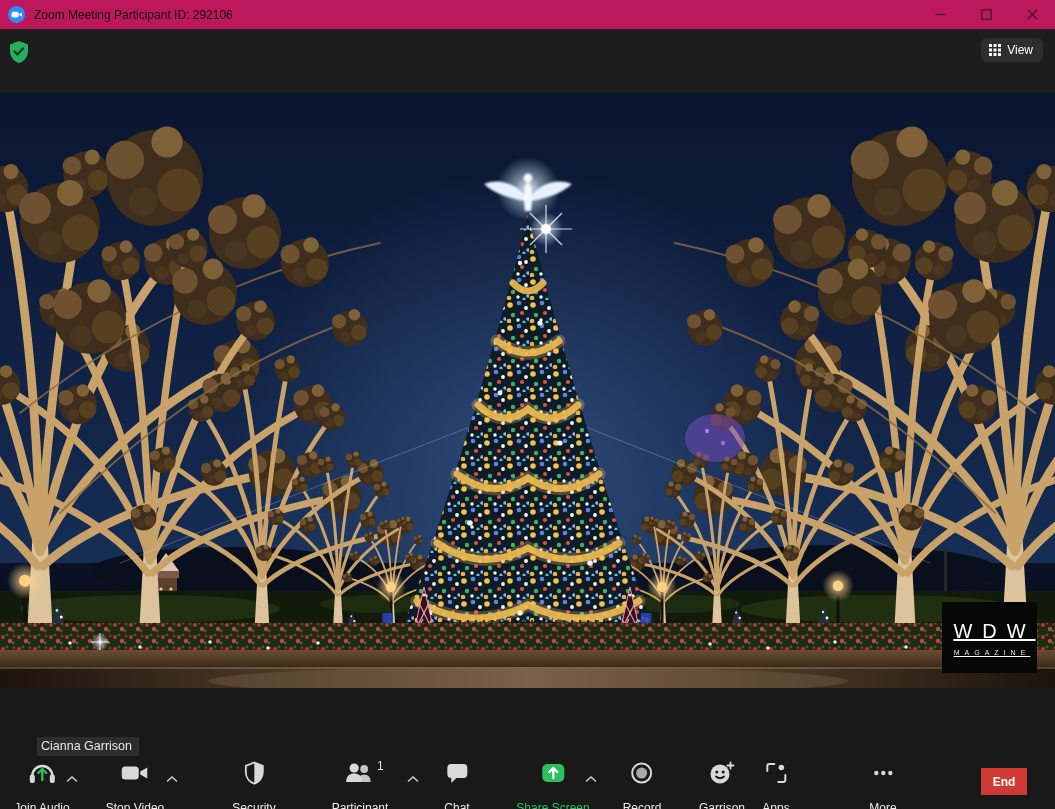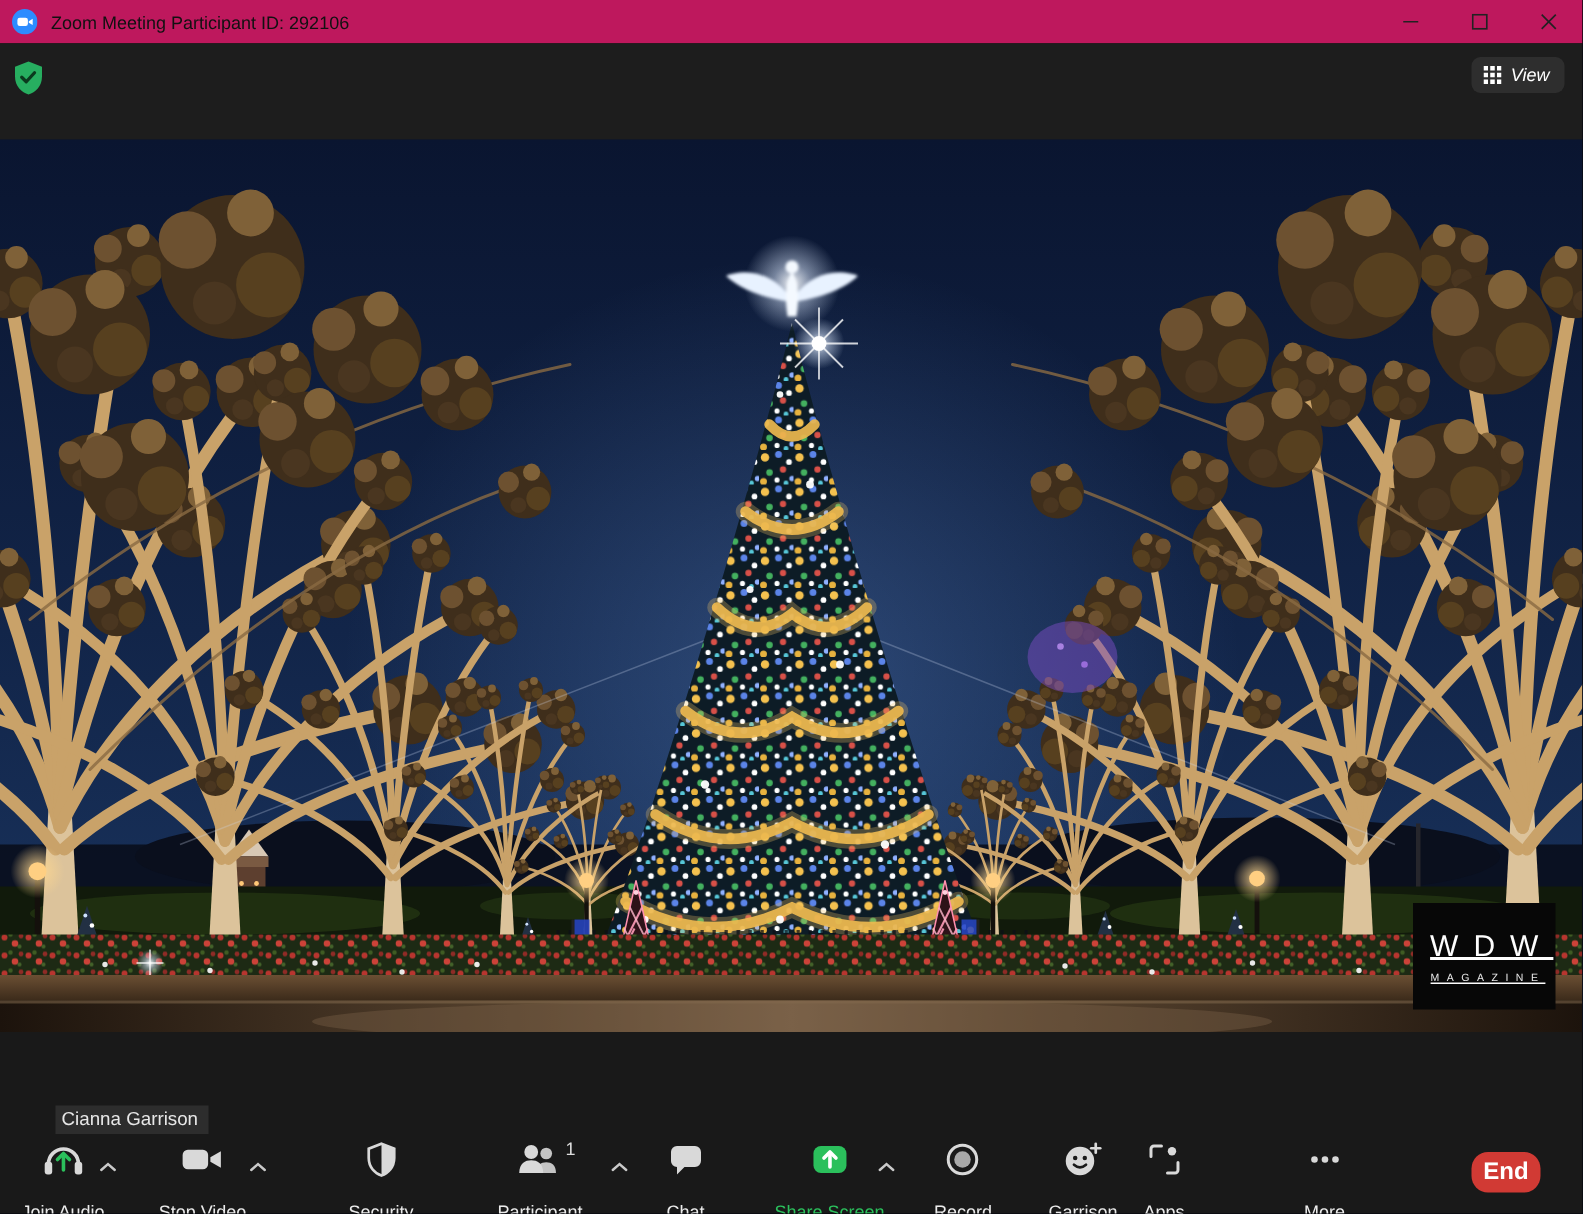--- a/index.html
+++ b/index.html
@@ -10,21 +10,21 @@
             display:flex;align-items:center;}
   .titlebar .appicon{width:17px;height:17px;margin-left:8px;flex:0 0 auto;}
   .titlebar .title{margin-left:9px;font-size:12px;color:#111;}
   .wincontrols{position:absolute;right:0;top:0;height:29px;display:flex;}
   .winbtn{width:46px;height:29px;display:flex;align-items:center;justify-content:center;cursor:default;}
   
   .meeting{position:absolute;left:0;top:29px;width:1055px;height:780px;background:#191919;}
   .topbar{position:absolute;left:0;top:0;width:1055px;height:64px;background:#1d1d1d;}
   .shieldbtn{position:absolute;left:8px;top:11px;width:22px;height:24px;}
   .viewbtn{position:absolute;right:12px;top:9px;height:24px;padding:0 10px 0 8px;background:#2e2e2e;
-           border-radius:6px;display:flex;align-items:center;gap:6px;color:#fff;font-size:12px;font-style:italic;}
+           border-radius:6px;display:flex;align-items:center;gap:6px;color:#fff;font-size:12px;}
   
   .photo{position:absolute;left:0;top:64px;width:1055px;height:595px;overflow:hidden;background:#0a1530;}
   .photo svg{display:block;width:1055px;height:595px;}
   .br{stroke:#c9a269;stroke-width:3;fill:none;stroke-linecap:round;}
   .br2{stroke:#8a6a42;stroke-width:2;fill:none;stroke-linecap:round;opacity:.8;}
   .watermark{position:absolute;left:942px;top:509px;width:95px;height:71px;background:#070707;
              display:flex;flex-direction:column;align-items:center;justify-content:center;color:#fdfdfd;text-decoration:underline;}
   .wm1{font-size:20px;letter-spacing:10px;padding-left:10px;font-weight:400;}
   .wm2{font-size:7px;letter-spacing:5px;padding-left:5px;margin-top:6px;color:#e9e9e9;}
   
@@ -32,21 +32,21 @@
   .namelabel{position:absolute;left:0;top:49px;background:rgba(46,46,46,.95);color:#e8e8e8;
              font-size:12.5px;padding:2px 7px 3px 4px;margin-left:37px;}
   .tb-item{position:absolute;top:73px;transform:translateX(-50%);display:flex;flex-direction:column;
            align-items:center;cursor:default;}
   .tb-icon{height:24px;display:flex;align-items:center;justify-content:center;position:relative;}
   .tb-label{margin-top:16px;font-size:12px;color:#ececec;white-space:nowrap;}
   .tb-label.green{color:var(--share-green);}
   .tb-count{position:absolute;top:-2px;left:calc(50% + 17px);font-size:12px;color:#dddddd;}
   .tb-caret{position:absolute;top:81px;width:12px;height:8px;transform:translateX(-50%);}
   .endbtn{position:absolute;top:80px;right:28px;width:46px;height:27px;background:var(--end-red);
-          border-radius:11px;color:#fff;font-size:16px;font-weight:bold;display:flex;
+          border-radius:0;color:#fff;font-size:12px;font-weight:bold;display:flex;
           align-items:center;justify-content:center;cursor:default;}
 </style>
 </head>
 <body>
 
 <div class="titlebar">
   <svg class="appicon" viewBox="0 0 17 17">
     <circle cx="8.5" cy="8.5" r="8.5" style="fill:var(--zoom-blue)"></circle>
     <rect x="3.6" y="5.8" width="7" height="5.6" rx="1.6" fill="#fff"></rect>
     <polygon points="11.2,8.1 13.8,6.5 13.8,10.7 11.2,9.1" fill="#fff"></polygon>

